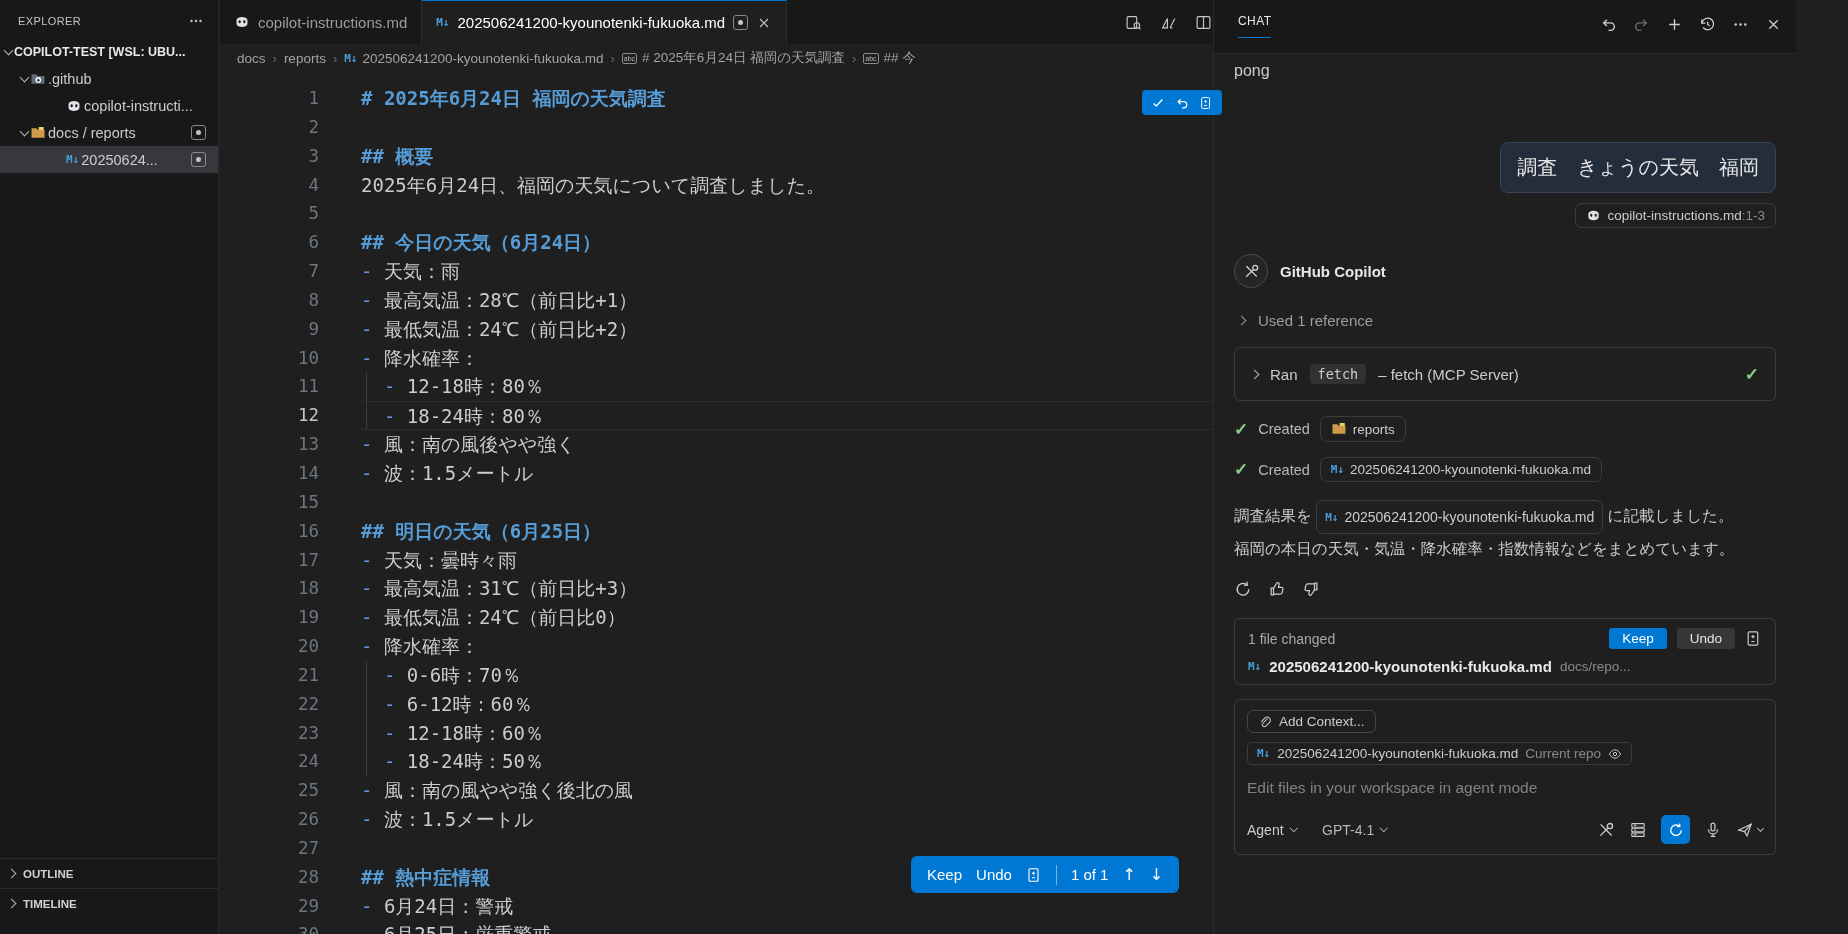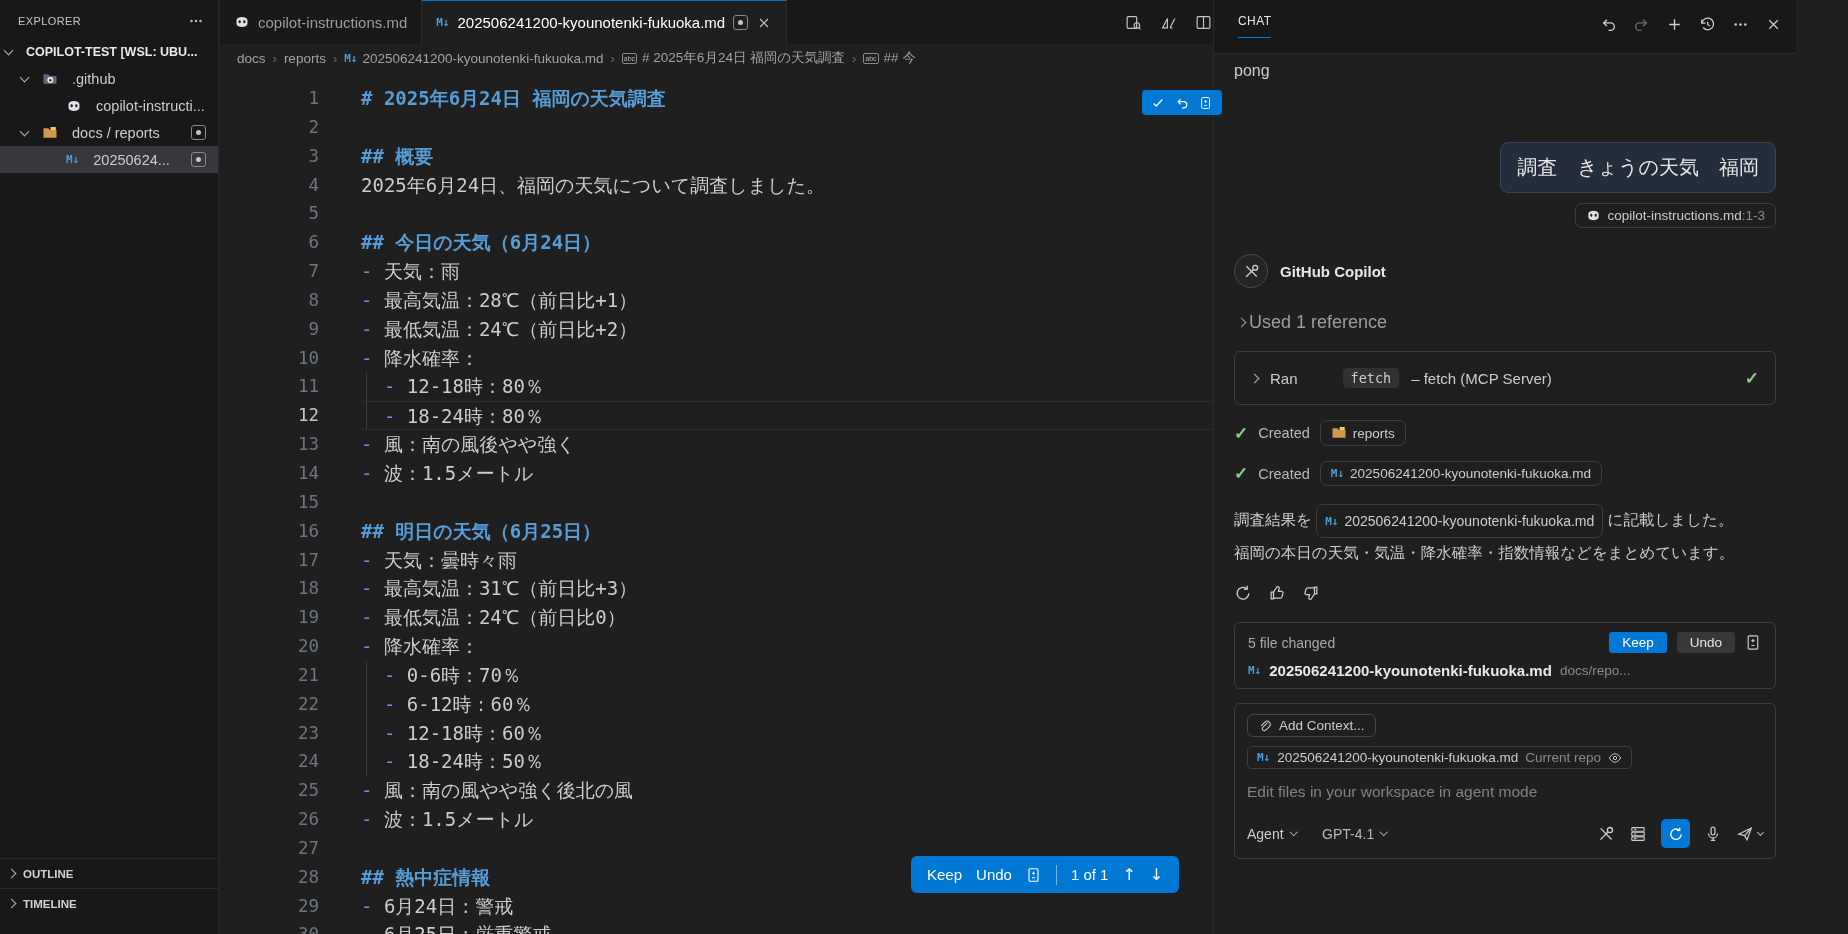--- a/index.html
+++ b/index.html
@@ -12,21 +12,21 @@
   .chev.right { transform:rotate(-45deg); }
   .mdicon { font-family:"DejaVu Sans Mono", monospace; font-weight:bold; color:#4a9edb; font-size:11px; white-space:nowrap; line-height:1; }
   .badge { width:15px; height:15px; border:1px solid #8a8a8a; border-radius:3px; display:inline-flex; align-items:center; justify-content:center; flex:none; }
   .badge i { width:5px; height:5px; border-radius:50%; background:#c6c6c6; }
   .symbox { display:inline-flex; border:1px solid #8a8a8a; border-radius:2px; font-size:7px; color:#b8b8b8; padding:0 1px; line-height:9px; flex:none; }
 
   
   #sidebar { position:absolute; left:0; top:0; width:219px; height:934px; background:#181818; border-right:1px solid #2b2b2b; }
   .sb-head { display:flex; align-items:center; justify-content:space-between; padding:13px 14px 9px 18px; color:#c5c5c5; font-size:11px; letter-spacing:.4px; }
   .sb-more { color:#c5c5c5; cursor:pointer; }
-  .trow { display:flex; align-items:center; gap:14px; height:27px; font-size:14.5px; color:#cccccc; position:relative; padding-right:10px; white-space:nowrap; overflow:hidden; cursor:pointer; }
+  .trow { display:flex; align-items:center; gap:2px; height:27px; font-size:14.5px; color:#cccccc; position:relative; padding-right:10px; white-space:nowrap; overflow:hidden; cursor:pointer; }
   .trow.project { font-weight:bold; font-size:12.5px; color:#e8e8e8; padding-left:5px; }
   .trow.lvl1 { padding-left:21px; }
   .trow.lvl2 { padding-left:66px; }
   .trow.selected { background:#37373d; }
   .trow .badge { position:absolute; right:12px; }
   .sb-sections { position:absolute; bottom:16px; left:0; width:100%; }
   .sb-sec { display:flex; align-items:center; gap:8px; height:30px; padding-left:8px; border-top:1px solid #2b2b2b; font-weight:bold; font-size:11.5px; color:#d2d2d2; cursor:pointer; }
 
   
   #editor-col { position:absolute; left:220px; top:0; width:1045px; height:934px; background:#1f1f1f; }
@@ -71,23 +71,23 @@
   .greeting { margin-top:8px; font-size:16px; color:#cccccc; }
   .bubble-wrap { display:flex; justify-content:flex-end; margin-top:62px; }
   .bubble { background:#242d3c; border:1px solid #394457; border-radius:8px; padding:11px 16px; font-size:20px; color:#e6e6e6; }
   .refchip-wrap { display:flex; justify-content:flex-end; margin-top:10px; }
   .chip { display:inline-flex; align-items:center; gap:6px; border:1px solid #3d3d3d; border-radius:7px; padding:4px 10px; font-size:13.5px; color:#cccccc; cursor:pointer; white-space:nowrap; }
   .chip .dim { color:#8c8c8c; }
   .agent-row { display:flex; align-items:center; gap:12px; margin-top:26px; }
   .avatar { width:34px; height:34px; border-radius:50%; border:1px solid #4b4b4b; background:#252526; display:flex; align-items:center; justify-content:center; color:#d8d8d8; }
   .avatar .icon { width:17px; height:17px; }
   .agent-name { font-size:15px; font-weight:bold; color:#e8e8e8; }
-  .usedref { display:flex; align-items:center; gap:4px; margin-top:24px; color:#9d9d9d; font-size:18px; cursor:pointer; padding-left:4px; }
+  .usedref { display:flex; align-items:center; gap:13px; margin-top:24px; color:#9d9d9d; font-size:15px; cursor:pointer; padding-left:4px; }
   .toolbox { margin-top:18px; border:1px solid #3d3d3d; border-radius:6px; height:54px; display:flex; align-items:center; gap:12px; padding:0 16px; font-size:15px; color:#cccccc; }
-  .toolbox .code { font-family:"DejaVu Sans Mono", monospace; font-size:13.5px; background:#313131; border-radius:4px; padding:2px 8px;margin-left:33px; }
+  .toolbox .code { font-family:"DejaVu Sans Mono", monospace; font-size:13.5px; background:#313131; border-radius:4px; padding:2px 8px; }
   .toolbox .spacer { flex:1; }
   .okcheck { color:#89d185; font-size:17px; font-weight:bold; }
   .created-row { display:flex; align-items:center; gap:10px; margin-top:15px; font-size:14.5px; color:#b9b9b9; }
   .answer { margin-top:18px; font-size:15.5px; line-height:30px; color:#cccccc; }
   .answer .chip { padding:1px 8px; font-size:14px; vertical-align:middle; }
   .feedback { display:flex; gap:16px; margin-top:16px; color:#cccccc; }
   .feedback .icon { width:18px; height:18px; cursor:pointer; }
   .changes { margin-top:20px; border:1px solid #3d3d3d; border-radius:6px; padding:9px 13px; }
   .changes .row1 { display:flex; align-items:center; gap:10px; font-size:14px; color:#a8a8a8; }
   .changes .row1 .spacer { flex:1; }
@@ -473,21 +473,21 @@
       <span class="icon" style="transform:rotate(180deg)">
           <svg viewBox="0 0 16 16">
             <path d="M2.8 7.2h2.1v6H2.8z" fill="none" stroke="currentColor" stroke-width="1.1"></path>
             <path d="M4.9 12.6h6c.8 0 1.4-.5 1.6-1.2l.8-3.2c.2-.9-.5-1.7-1.4-1.7H9.3l.6-2.7c.2-.8-.4-1.5-1.2-1.5-.4 0-.8.2-1 .6L4.9 7.2" fill="none" stroke="currentColor" stroke-width="1.1"></path>
           </svg>
         </span>
     </div>
 
     <div class="changes">
       <div class="row1">
-        <span>5 file changed</span>
+        <span>1 file changed</span>
         <span class="spacer"></span>
         <span class="btn-keep">Keep</span>
         <span class="btn-undo">Undo</span>
         <span class="icon">
             <svg viewBox="0 0 16 16">
               <rect x="3" y="1.8" width="9" height="12.4" rx="1" fill="none" stroke="currentColor" stroke-width="1.1"></rect>
               <path d="M7.5 4.7v3M6 6.2h3M6 10.8h3" stroke="currentColor" stroke-width="1.1"></path>
             </svg>
           </span>
       </div>

